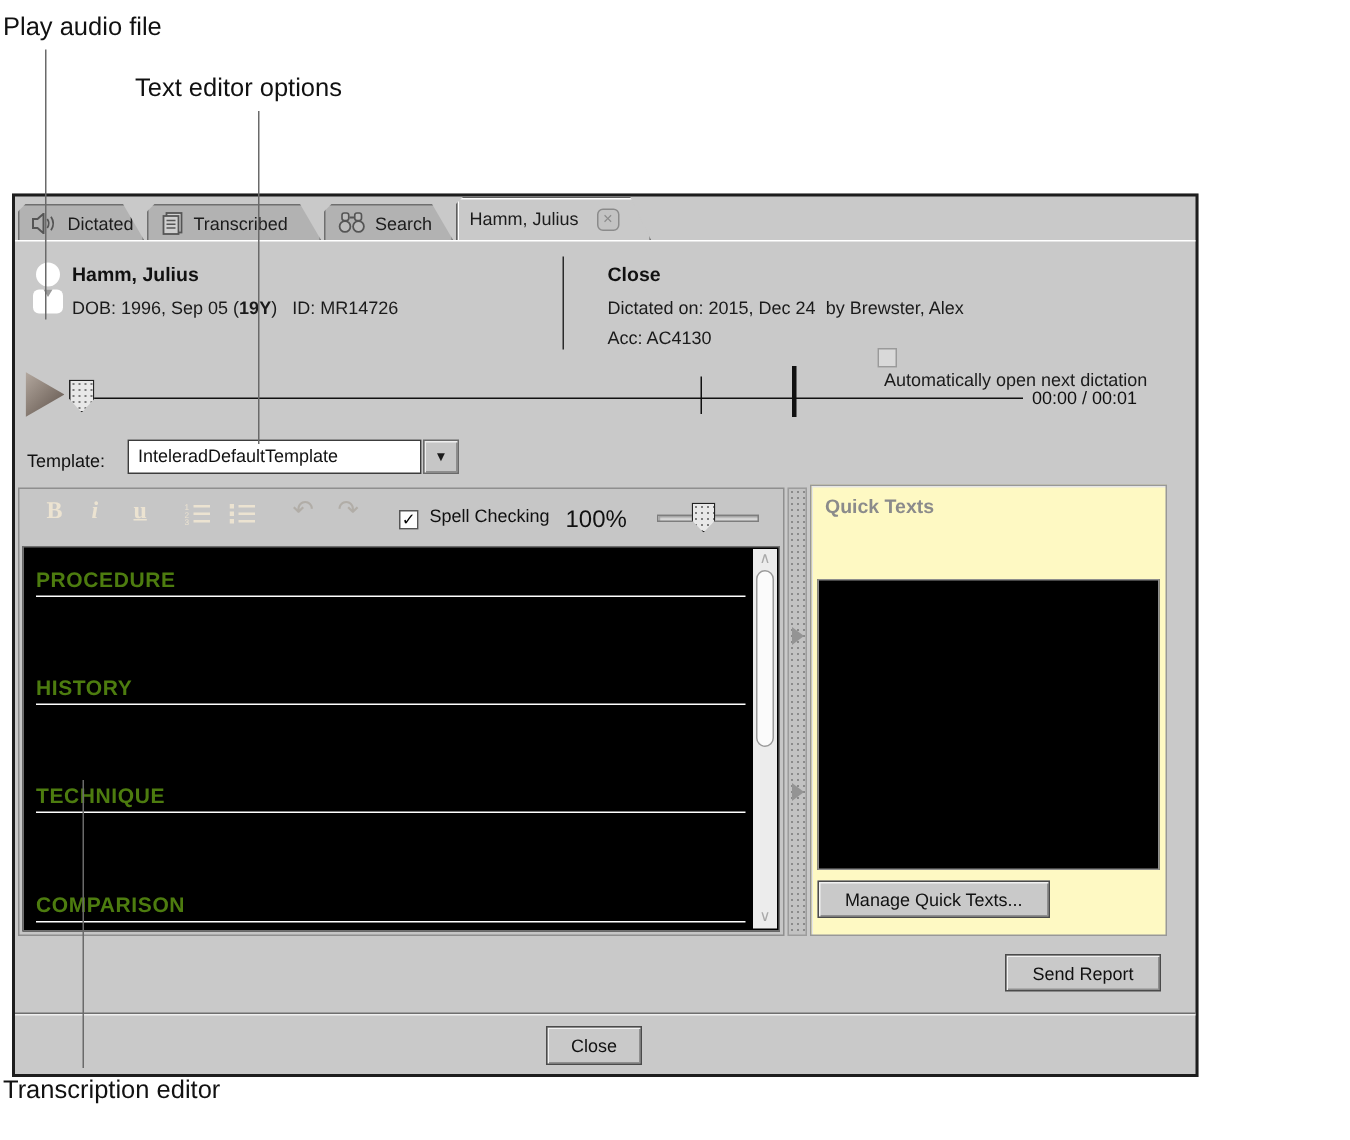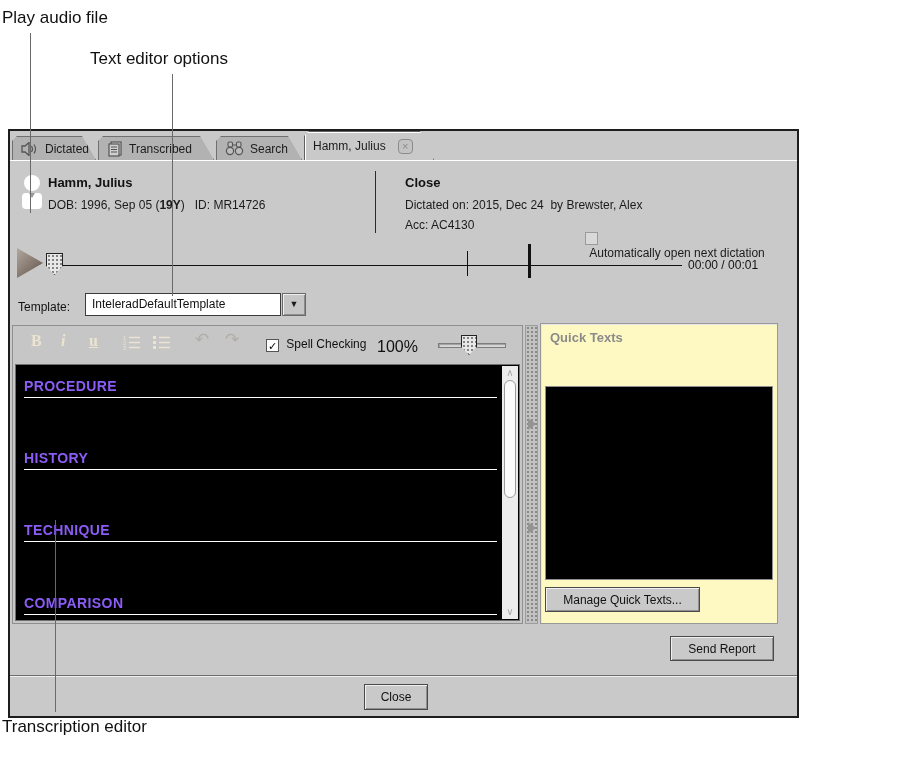--- a/index.html
+++ b/index.html
@@ -73,21 +73,21 @@
   .tb-btn{position:absolute;top:6px;font-size:16px;color:#ece3d1;background:none;border:none;
     padding:0;cursor:default;}
   .tb-serif{font-family:"Liberation Serif",serif;font-weight:bold;}
   .tb-gray{color:#b1ada7;font-size:17px;}
   .spell-wrap{position:absolute;left:253px;top:11px;font-size:12px;color:#111;}
   .zoom-label{position:absolute;left:364px;top:12px;font-size:16px;color:#111;text-align:center;}
   .zoom-track{position:absolute;left:425px;top:17px;width:68px;height:5px;background:#d8d8d8;
     border:1px solid #7d7d7d;box-shadow:inset 1px 1px 1px #9f9f9f;}
   .ed-black{position:absolute;left:2px;top:38px;right:2px;bottom:2px;background:#000;
     border:1px solid #6f6f6f;}
-  .ed-section{position:absolute;left:8px;right:22px;color:#8b5cf6;font-size:14px;
+  .ed-section{position:absolute;left:8px;right:22px;color:#4d7c0f;font-size:14px;
     font-weight:bold;letter-spacing:0.4px;border-bottom:1px solid #fff;padding-bottom:3px;}
   
   .ed-scroll{position:absolute;right:1px;top:1px;width:16px;bottom:1px;background:#ececec;}
   .sc-arrow{position:absolute;left:0;width:16px;height:14px;color:#a9a9a9;font-size:10px;
     text-align:center;line-height:14px;}
   .sc-thumb{position:absolute;left:2px;top:14px;width:12px;height:118px;background:#fbfbfb;
     border:1px solid #9b9b9b;border-radius:6px;}
 
   
   .splitter{position:absolute;left:515px;top:194px;width:13px;height:299px;background:#c2c2c2;

